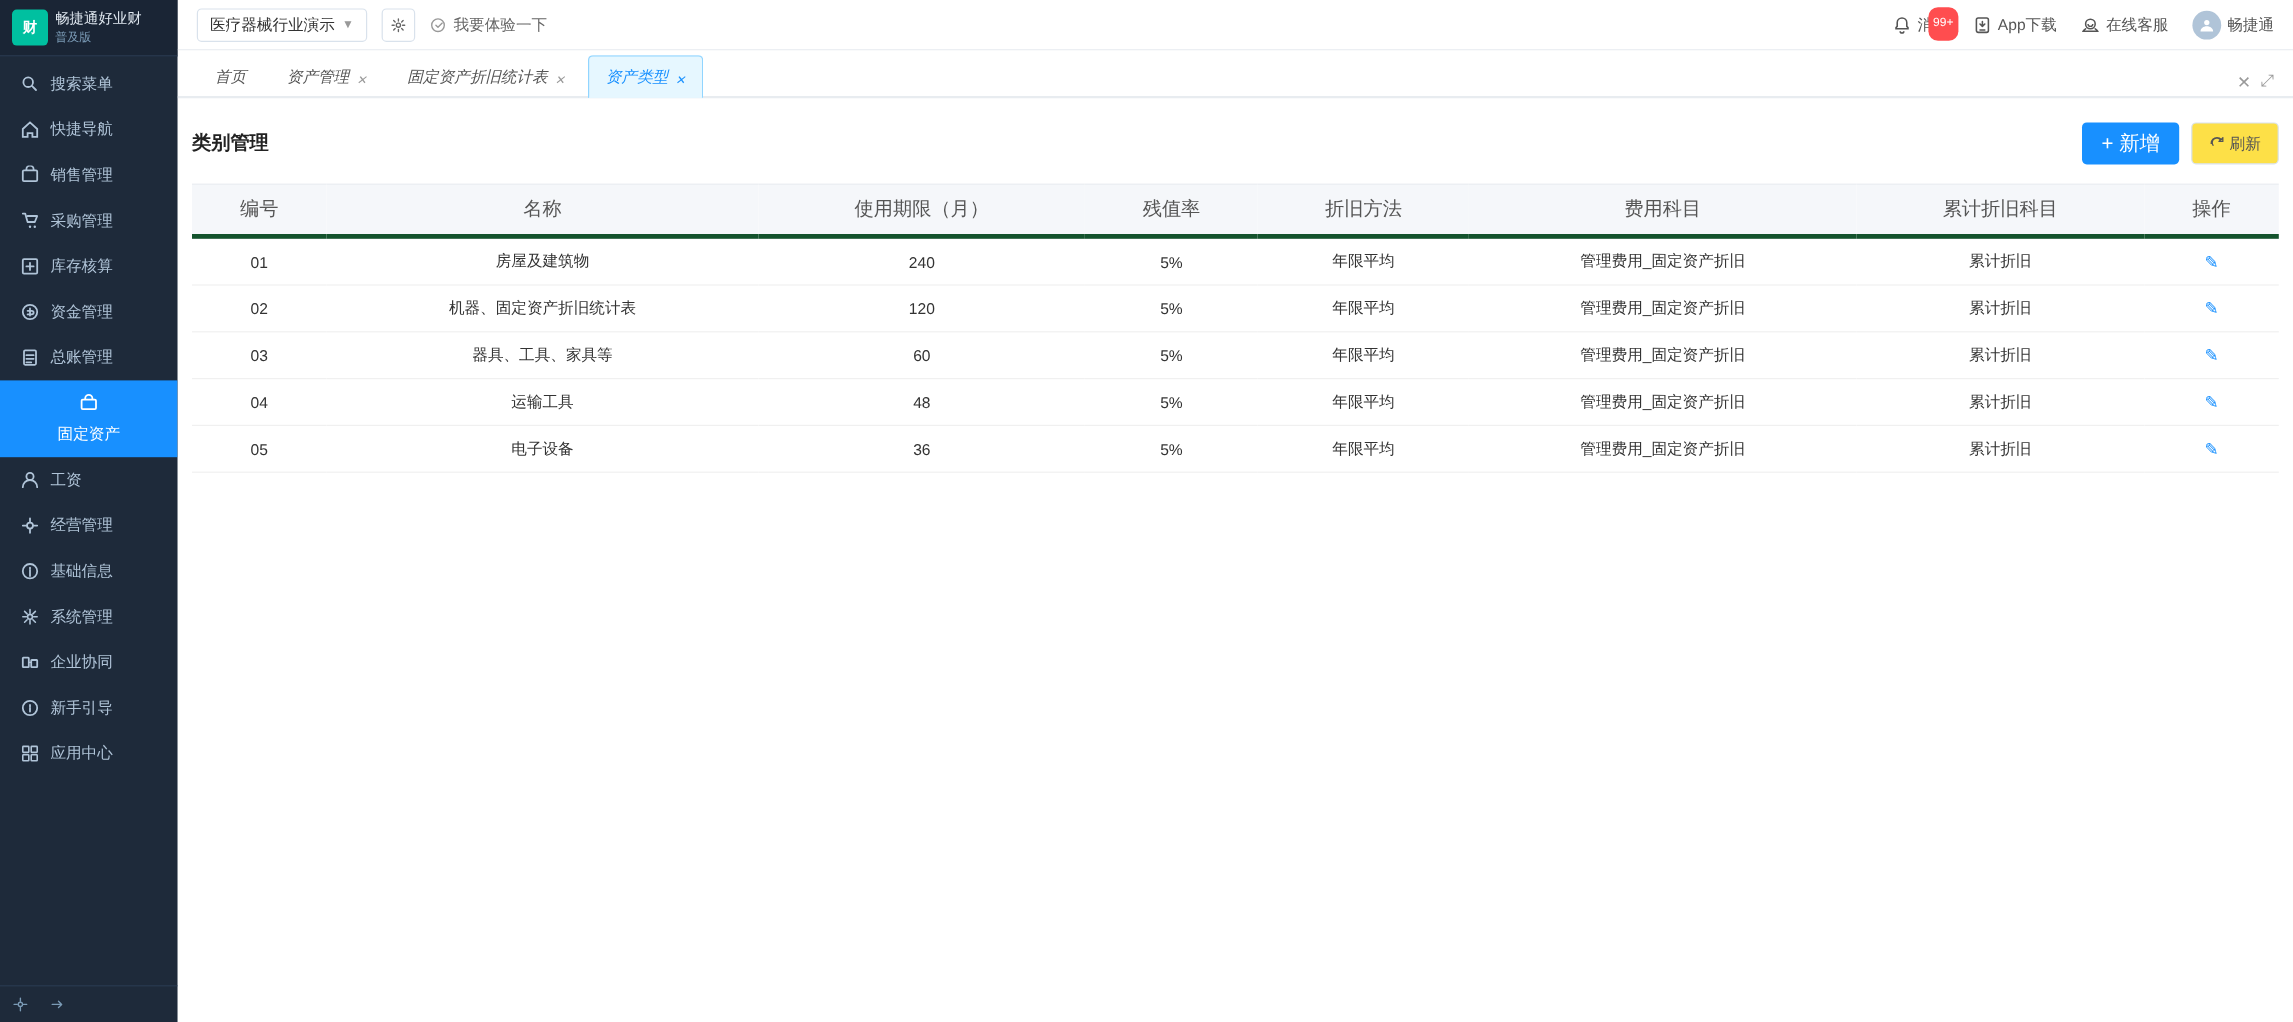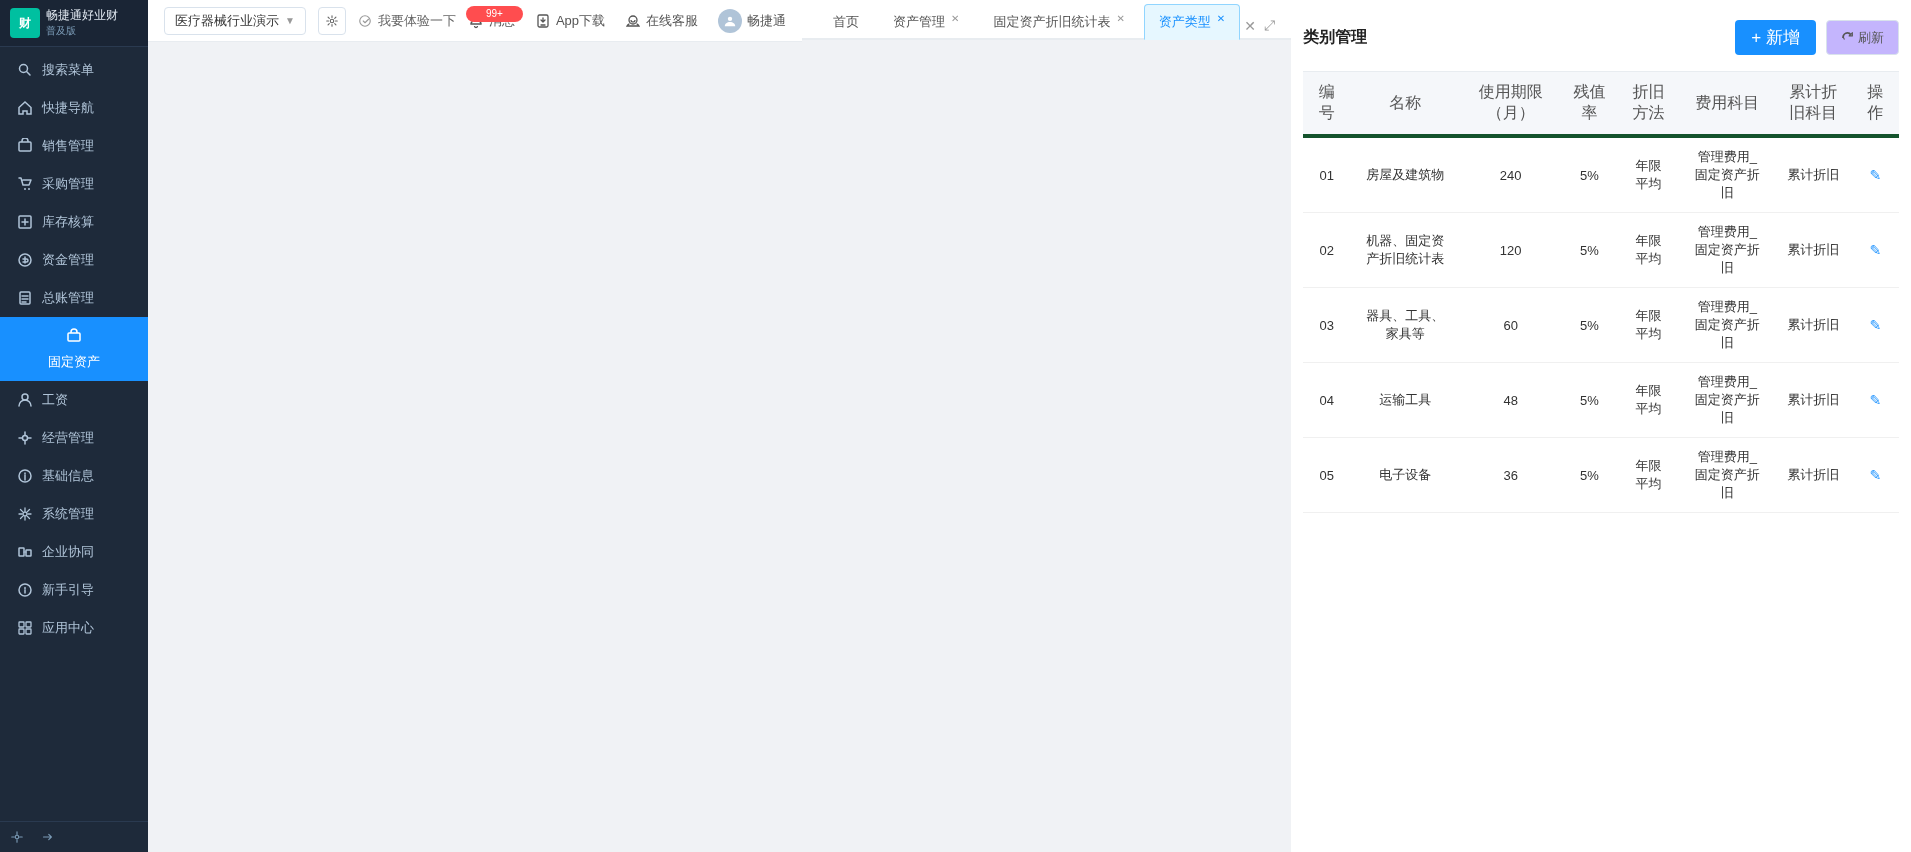--- a/index.html
+++ b/index.html
@@ -49,21 +49,21 @@
     .sidebar-item-icon { width: 18px; height: 18px; display: flex; align-items: center; justify-content: center; flex-shrink: 0; }
 
     .sidebar-footer {
       border-top: 1px solid #2a3a50;
       padding: 8px 10px;
       display: flex; align-items: center; gap: 16px;
     }
     .sidebar-footer-btn { color: #7a9ab5; cursor: pointer; font-size: 12px; display: flex; align-items: center; gap: 4px; }
 
     
-    .main { flex: 1; display: flex; flex-direction: row; height: 100%; overflow: hidden; }
+    .main { flex: 1; display: flex; flex-direction: column; height: 100%; overflow: hidden; }
 
     
     .topbar {
       background: #fff;
       height: 42px;
       display: flex; align-items: center;
       padding: 0 16px;
       border-bottom: 1px solid #e8ecf0;
       gap: 12px;
       flex-shrink: 0;
@@ -89,45 +89,46 @@
     .topbar-right {
       margin-left: auto; display: flex; align-items: center; gap: 20px;
     }
     .topbar-right-item {
       display: flex; align-items: center; gap: 5px;
       color: #555; font-size: 13px; cursor: pointer;
       position: relative;
     }
     .badge {
       background: #ff4d4f; color: white; border-radius: 8px;
-      font-size: 10px; padding: 0 20px; min-width: 16px; height: 16px;
+      font-size: 10px; padding: 0 4px; min-width: 16px; height: 28px;
       display: flex; align-items: center; justify-content: center;
       position: absolute; top: -6px; right: -8px;
     }
     .avatar { width: 24px; height: 24px; border-radius: 50%; background: #b0c4d8; display: flex; align-items: center; justify-content: center; font-size: 11px; color: #fff; }
 
     
     .tabbar {
       background: #fff;
       height: 40px;
       display: flex; align-items: flex-end;
       padding: 0 16px;
       border-bottom: 2px solid #e8ecf0;
       gap: 4px;
       flex-shrink: 0;
     }
     .tab {
-      display: flex; align-items: flex-start; gap: 6px;
+      display: flex; align-items: flex-end; gap: 6px;
       padding: 8px 14px;
       cursor: pointer;
       font-size: 13px;
       color: #555;
       border-radius: 4px 4px 0 0;
       border: 1px solid transparent;
       margin-bottom: -2px;
+      font-style: italic;
     }
     .tab.active {
       background: #e6f7ff;
       border-color: #91d5ff #91d5ff #e6f7ff;
       color: #1890ff;
     }
     .tab .close-icon { font-size: 10px; color: #999; }
     .tab.active .close-icon { color: #1890ff; }
     .tab-home { color: #555; font-size: 13px; }
 
@@ -148,21 +149,21 @@
     }
     .page-title { font-size: 16px; font-weight: 600; color: #222; }
 
     .page-actions { display: flex; gap: 10px; }
     .btn-primary {
       background: #1890ff; color: white; border: none;
       border-radius: 4px; padding: 6px 16px; cursor: pointer; font-size: 17px;
       display: flex; align-items: center; gap: 4px;
     }
     .btn-default {
-      background: #c4b5fd; color: #555; border: 1px solid #d9e2ec;
+      background: #fde047; color: #555; border: 1px solid #d9e2ec;
       border-radius: 4px; padding: 6px 14px; cursor: pointer; font-size: 13px;
       display: flex; align-items: center; gap: 4px;
     }
 
     
     .data-table { width: 100%; border-collapse: collapse; }
     .data-table thead tr { background: #f5f7fa; }
     .data-table th {
       padding: 10px 12px; text-align: center; color: #555; font-weight: 500;
       border-bottom: 4px solid #14532d; border-top: 1px solid #e8ecf0;

